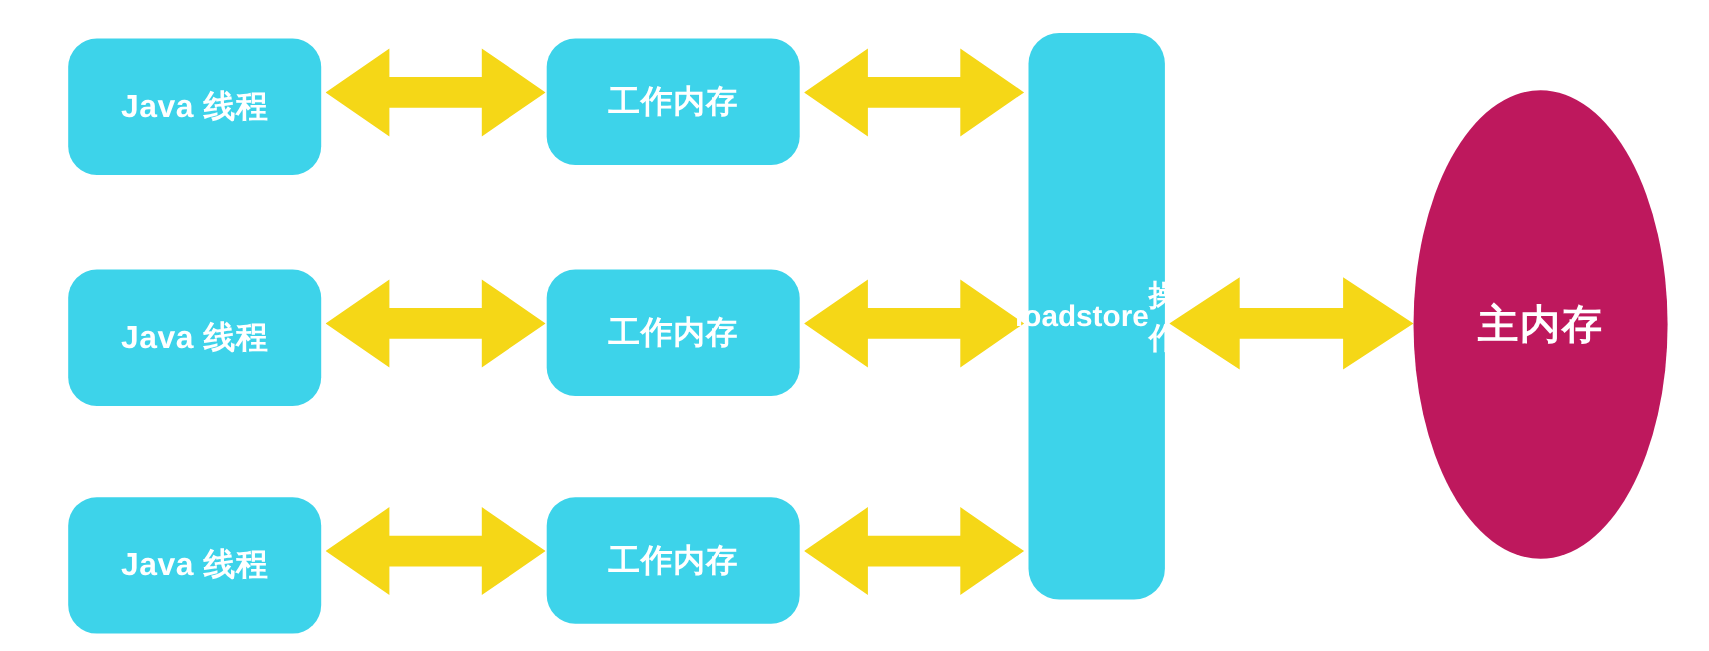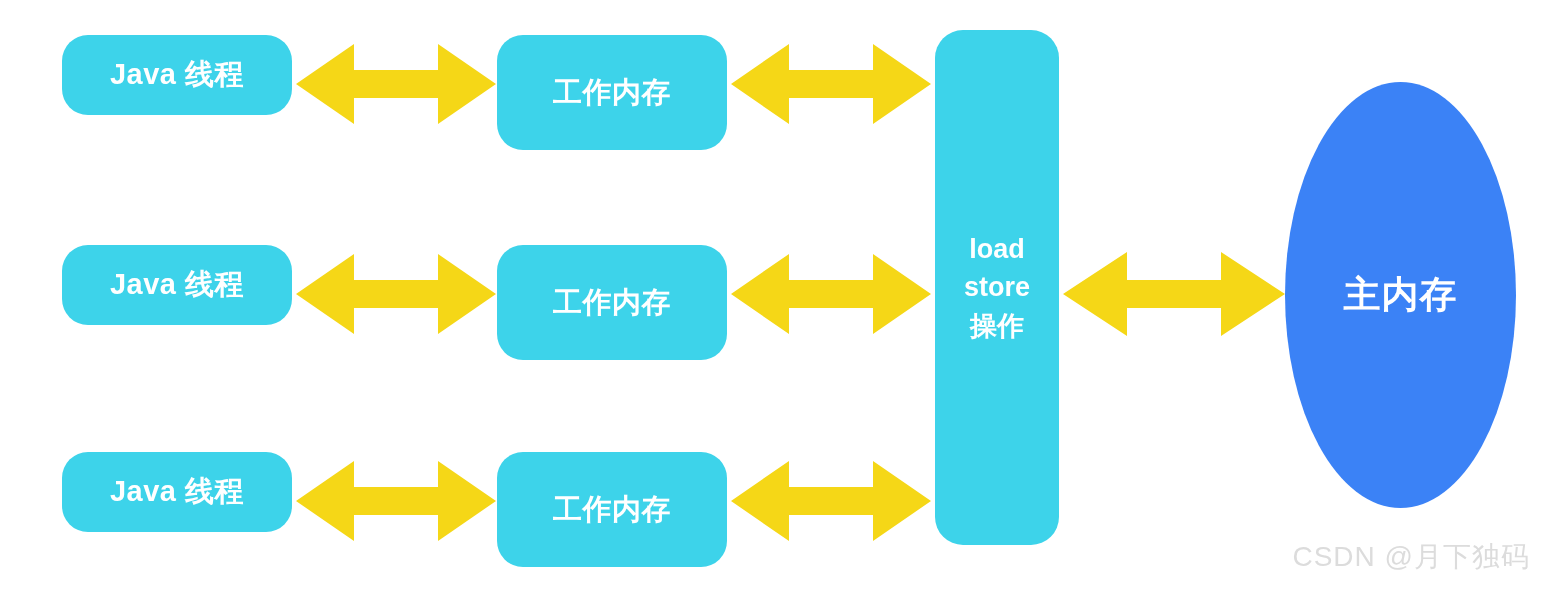--- a/index.html
+++ b/index.html
@@ -27,21 +27,21 @@
     align-items: center;
     justify-content: center;
     color: #ffffff;
     font-weight: bold;
     letter-spacing: 0.5px;
     box-sizing: border-box;
     text-align: center;
   }
   .thread-node {
     width: 230px;
-    height: 80px;
+    height: 124px;
     left: 62px;
     font-size: 29px;
   }
   .work-node {
     width: 230px;
     height: 115px;
     left: 497px;
     font-size: 29px;
   }
   .row-1 { top: 35px; }
@@ -51,40 +51,39 @@
   
   .center-node {
     position: absolute;
     left: 935px;
     top: 30px;
     width: 124px;
     height: 515px;
     border-radius: 28px;
     background: #3DD3EA;
     display: flex;
-    flex-direction: column;
     align-items: center;
     justify-content: center;
     color: #ffffff;
     font-weight: bold;
     font-size: 27px;
     line-height: 1.42;
     box-sizing: border-box;
   }
   .center-node span { display: block; }
 
   
   .ellipse-node {
     position: absolute;
     left: 1285px;
     top: 82px;
     width: 231px;
     height: 426px;
     border-radius: 50%;
-    background: #3b82f6;
+    background: #be185d;
     display: flex;
     align-items: center;
     justify-content: center;
     color: #ffffff;
     font-weight: bold;
     font-size: 37px;
     letter-spacing: 1px;
   }
 
   
@@ -188,15 +187,14 @@
   <div class="arrow arrow-c arrow-mid">
     <svg viewBox="0 0 222 92" width="222" height="92">
       <polygon points="0,46 64,4 64,32 158,32 158,4 222,46 158,88 158,60 64,60 64,88" fill="#F5D717"></polygon>
     </svg>
   </div>
 
   <div class="ellipse-node">
     <span>主内存</span>
   </div>
 
-  <div class="watermark">CSDN @月下独码</div>
 
 </div>
 
 </body></html>

